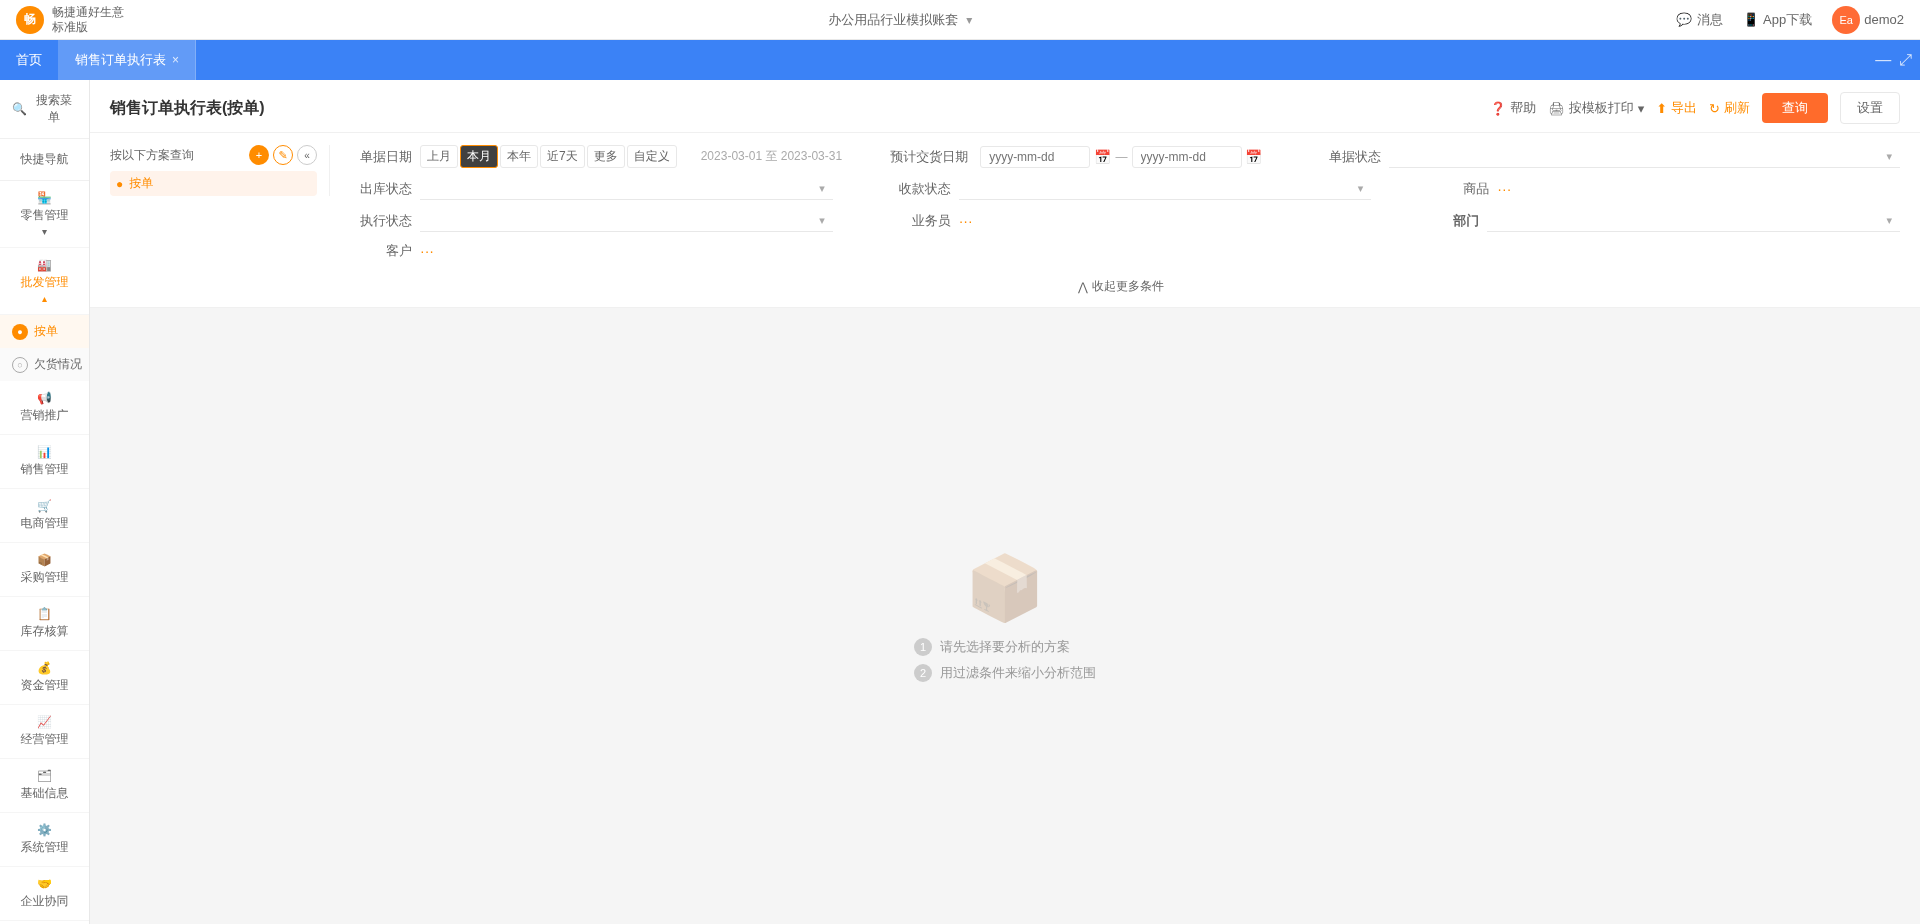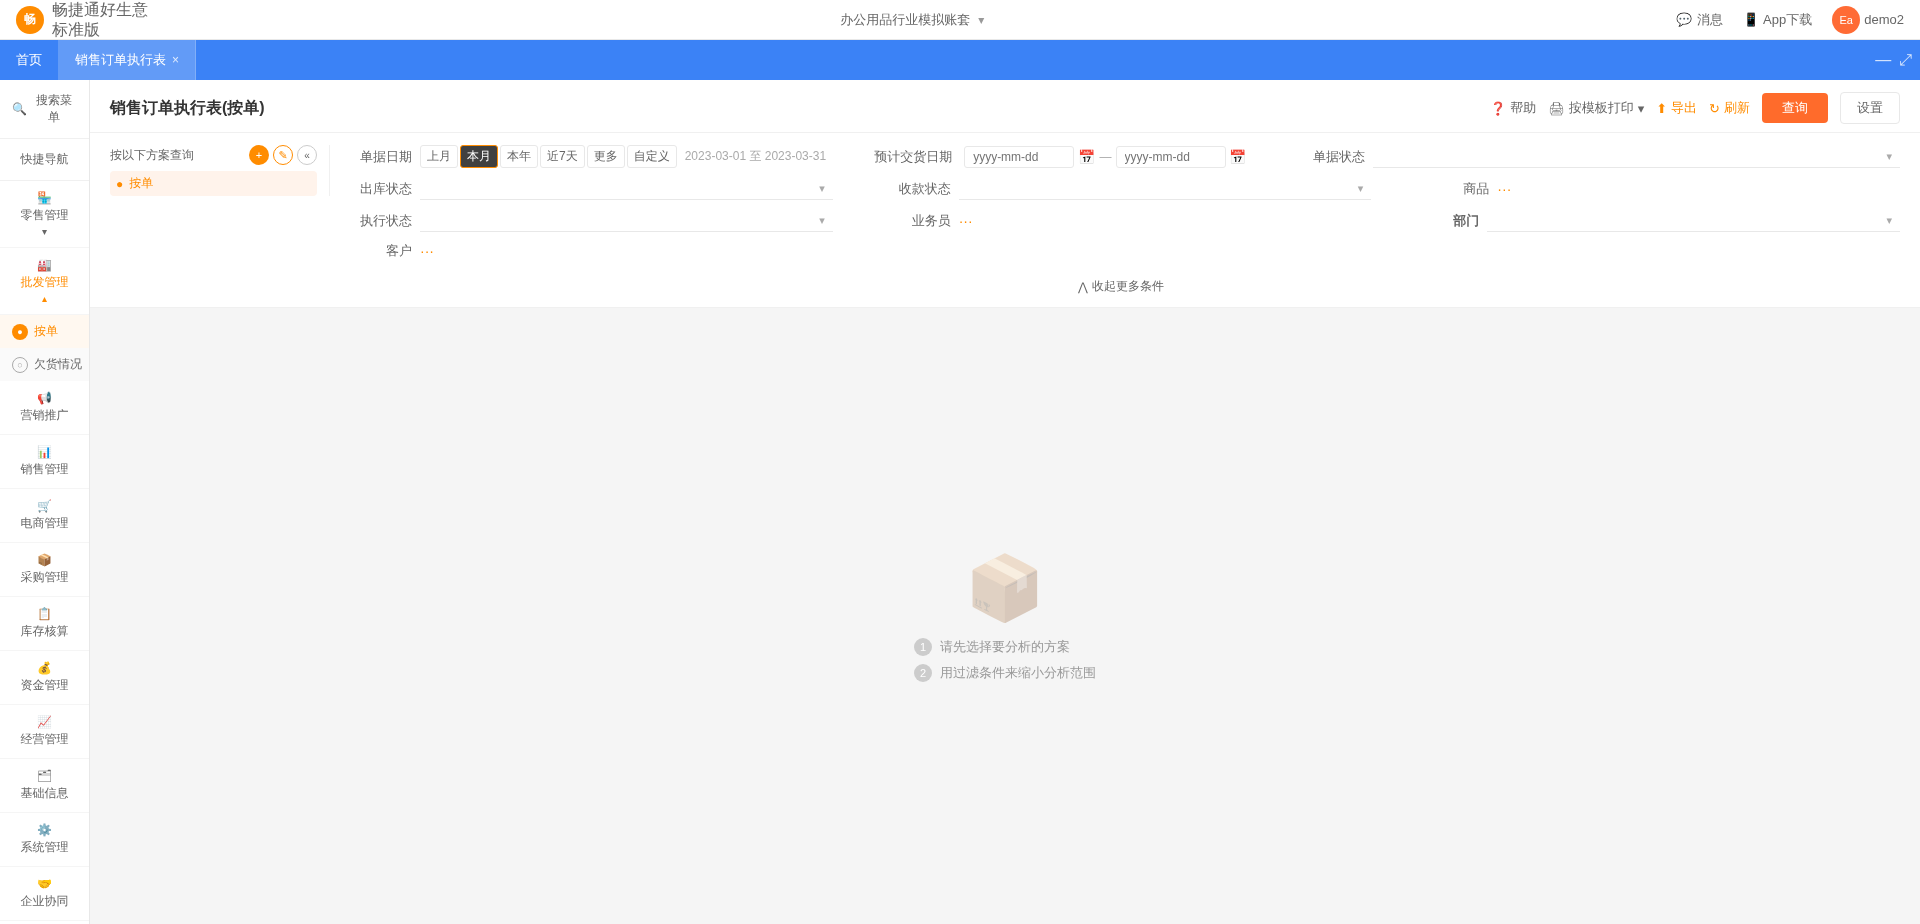--- a/index.html
+++ b/index.html
@@ -12,21 +12,21 @@
       display: flex;
       align-items: center;
       justify-content: space-between;
       padding: 0 16px;
       border-bottom: 1px solid #e8e8e8;
       flex-shrink: 0;
     }
     .top-bar-left { display: flex; align-items: center; gap: 10px; }
     .logo-area { display: flex; align-items: center; gap: 8px; }
     .logo-icon { width: 28px; height: 28px; background: #ff8c00; border-radius: 50%; display: flex; align-items: center; justify-content: center; font-size: 12px; color: white; font-weight: bold; }
-    .logo-text { font-size: 16px; color: #666; line-height: 1.2; }
+    .logo-text { font-size: 12px; color: #666; line-height: 1.2; }
     .top-bar-center { display: flex; align-items: center; gap: 8px; color: #666; font-size: 13px; }
     .top-bar-right { display: flex; align-items: center; gap: 20px; color: #666; font-size: 13px; }
     .top-bar-right-item { display: flex; align-items: center; gap: 4px; cursor: pointer; }
     .user-avatar { width: 28px; height: 28px; border-radius: 50%; background: #ff6b35; display: flex; align-items: center; justify-content: center; color: white; font-size: 11px; }
 
     
     .tab-bar {
       height: 40px;
       background: #3b82f6;
       display: flex;
@@ -142,21 +142,21 @@
     .scheme-action-icon.outline { background: #fff; border: 1.5px solid #ff8c00; color: #ff8c00; }
     .scheme-collapse-btn { width: 20px; height: 20px; border-radius: 50%; border: 1px solid #ccc; background: #fff; color: #666; display: flex; align-items: center; justify-content: center; font-size: 10px; cursor: pointer; }
     .scheme-items { display: flex; flex-direction: column; gap: 2px; }
     .scheme-item { display: flex; align-items: center; gap: 6px; padding: 4px 6px; border-radius: 4px; cursor: pointer; font-size: 12px; color: #666; }
     .scheme-item.active { background: #fff3eb; color: #ff8c00; }
 
     
     .filter-rows { flex: 1; display: flex; flex-direction: column; gap: 10px; }
     .filter-row { display: flex; align-items: center; gap: 8px; }
     .filter-label { font-size: 13px; color: #666; white-space: nowrap; min-width: 70px; text-align: right; }
-    .filter-date-group { display: flex; gap: 4px; }
+    .filter-date-group { display: flex; gap: 20px; }
     .date-quick-btns { display: flex; gap: 2px; }
     .date-quick-btn { padding: 2px 6px; border: 1px solid #e8e8e8; border-radius: 3px; background: #fff; color: #666; font-size: 12px; cursor: pointer; }
     .date-quick-btn.active { background: #404040; color: white; border-color: #ff8c00; }
     .date-range { display: flex; align-items: center; gap: 4px; margin-left: 4px; font-size: 12px; color: #aaa; }
     .date-input { border: 1px solid #e8e8e8; border-radius: 3px; padding: 3px 8px; font-size: 12px; color: #aaa; width: 110px; }
     .date-icon { color: #ff8c00; font-size: 14px; cursor: pointer; }
     .filter-select { flex: 1; border: none; border-bottom: 1px solid #e8e8e8; padding: 4px 2px; font-size: 13px; color: #333; background: #fff; cursor: pointer; display: flex; align-items: center; justify-content: space-between; }
     .filter-dots { color: #ff8c00; cursor: pointer; font-size: 14px; }
     .status-text { color: #999; font-size: 13px; }
     .chevron-icon { color: #aaa; font-size: 11px; }

